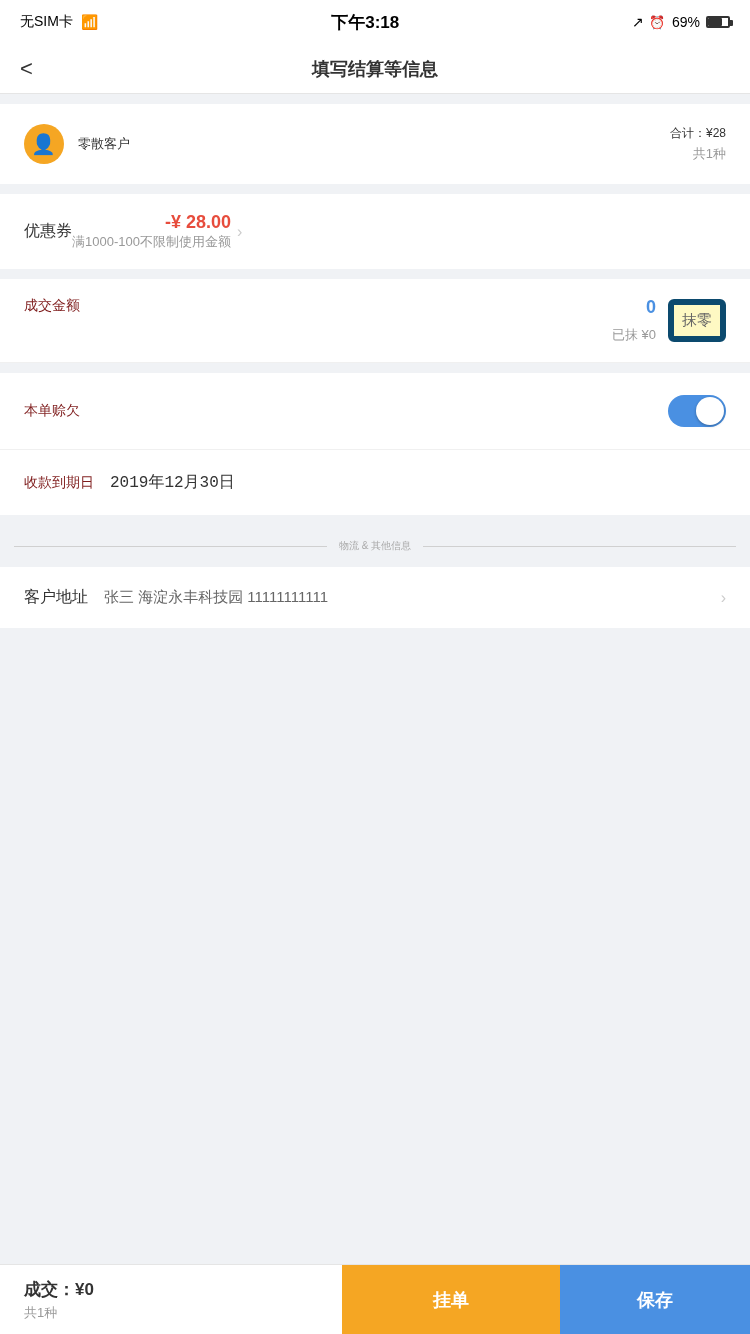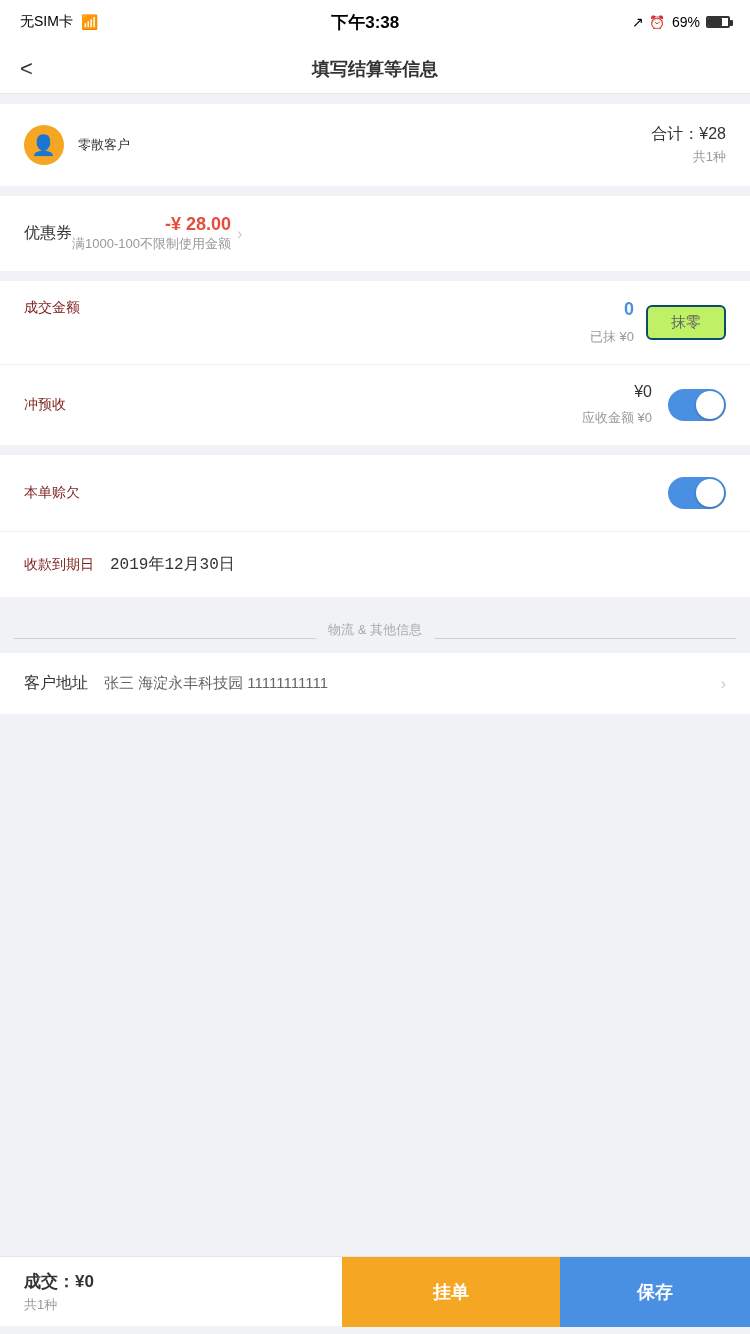--- a/index.html
+++ b/index.html
@@ -92,21 +92,21 @@
     .avatar {
       width: 40px; height: 40px;
       border-radius: 50%;
       background: #f5a623;
       display: flex; align-items: center; justify-content: center;
       color: #fff;
       font-size: 18px;
     }
     .customer-name { font-size: 13px; color: #333; font-weight: 500; }
     .customer-right { text-align: right; }
-    .total-amount { font-size: 16px; color: #333; }
+    .total-amount { font-size: 12px; color: #333; }
     .total-count { font-size: 13px; color: #999; margin-top: 3px; }
     .row-label { font-size: 14px; color: #7f1d1d; }
     .row-sub { font-size: 13px; color: #999; margin-top: 8px; text-align: right; }
     .coupon-label { font-size: 16px; color: #333; }
     .coupon-right { text-align: right; }
     .coupon-amount { font-size: 18px; color: #e74c3c; font-weight: 600; }
     .coupon-desc { font-size: 13px; color: #999; }
     .chevron { color: #ccc; font-size: 16px; margin-left: 6px; }
 
     
@@ -114,26 +114,26 @@
       font-size: 18px;
       color: #4a90e2;
       font-weight: 600;
       background: none;
       border: none;
       outline: none;
       width: 60px;
       text-align: right;
     }
     .round-btn {
-      border: 2px solid #0c4a6e;
+      border: 6px solid #0c4a6e;
       border-radius: 6px;
-      padding: 6px 23px;
+      padding: 6px 8px;
       font-size: 15px;
       color: #666;
-      background: #bef264;
+      background: #fef9c3;
       cursor: pointer;
     }
 
     
     .toggle {
       width: 58px; height: 32px;
       border-radius: 16px;
       background: #4a90e2;
       position: relative;
       cursor: pointer;
@@ -147,24 +147,24 @@
       top: 2px; right: 2px;
       box-shadow: 0 1px 3px rgba(0,0,0,0.3);
     }
 
     
     .logistics-header {
       text-align: center;
       padding: 14px;
       background: #f0f2f5;
       color: #aaa;
-      font-size: 13px;
-      position: relative;
-      display: flex;
-      align-items: flex-end;
+      font-size: 10px;
+      position: relative;
+      display: flex;
+      align-items: center;
       justify-content: center;
       gap: 12px;
     }
     .logistics-header::before,
     .logistics-header::after {
       content: '';
       flex: 1;
       height: 1px;
       background: #d0d0d0;
     }
@@ -176,21 +176,21 @@
       padding: 20px 24px;
       gap: 16px;
     }
     .address-label { font-size: 16px; color: #333; flex-shrink: 0; }
     .address-value { font-size: 15px; color: #666; flex: 1; }
     .address-chevron { color: #ccc; font-size: 16px; }
 
     
     .bottom-bar {
       position: fixed;
-      bottom: 8px; left: 0;
+      bottom: 0; left: 0;
       width: 750px;
       height: 70px;
       display: flex;
       align-items: center;
       background: #fff;
       border-top: 1px solid #e5e5e5;
     }
     .bottom-info {
       flex: 1;
       padding: 0 24px;
@@ -219,21 +219,21 @@
     .bottom-spacer { height: 80px; }
   </style>
 </head>
 <body>
 
 <div class="status-bar">
   <div class="status-left">
     <span>无SIM卡</span>
     <span>📶</span>
   </div>
-  <div class="status-center">下午3:38</div>
+  <div class="status-center">下午3:18</div>
   <div class="status-right">
     <span style="font-size:14px;">↗</span>
     <span style="font-size:13px;">⏰</span>
     <span>69%</span>
     <div class="battery-icon">
       <div class="battery-fill"></div>
     </div>
   </div>
 </div>
 
@@ -278,32 +278,20 @@
         <div style="text-align:right;">
           <input class="amount-input" value="0" readonly="" style="">
           <div class="row-sub">已抹  ¥0</div>
         </div>
         <button class="round-btn">抹零</button>
       </div>
     </div>
 
     <div style="border-top:1px solid #f0f0f0;"></div>
 
-    <div style="display:flex; align-items:center; justify-content:space-between; padding:18px 24px;">
-      <span class="row-label">冲预收</span>
-      <div style="display:flex; align-items:center; gap:16px;">
-        <div style="text-align:right;">
-          <div style="font-size:16px; color:#333;">¥0</div>
-          <div class="row-sub">应收金额 ¥0</div>
-        </div>
-        <div class="toggle">
-          <div class="toggle-knob"></div>
-        </div>
-      </div>
-    </div>
   </div>
 
   <div class="card">
     <div style="display:flex; align-items:center; justify-content:space-between; padding:22px 24px;">
       <span class="row-label">本单赊欠</span>
       <div class="toggle">
         <div class="toggle-knob"></div>
       </div>
     </div>
 

